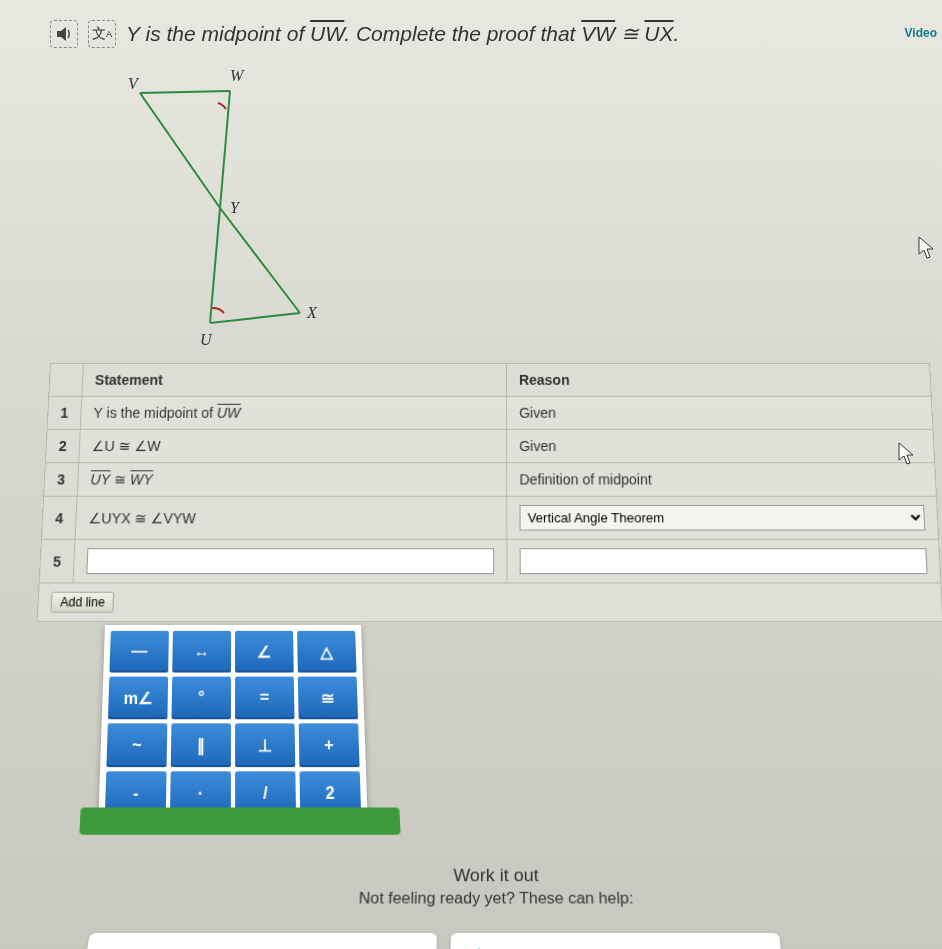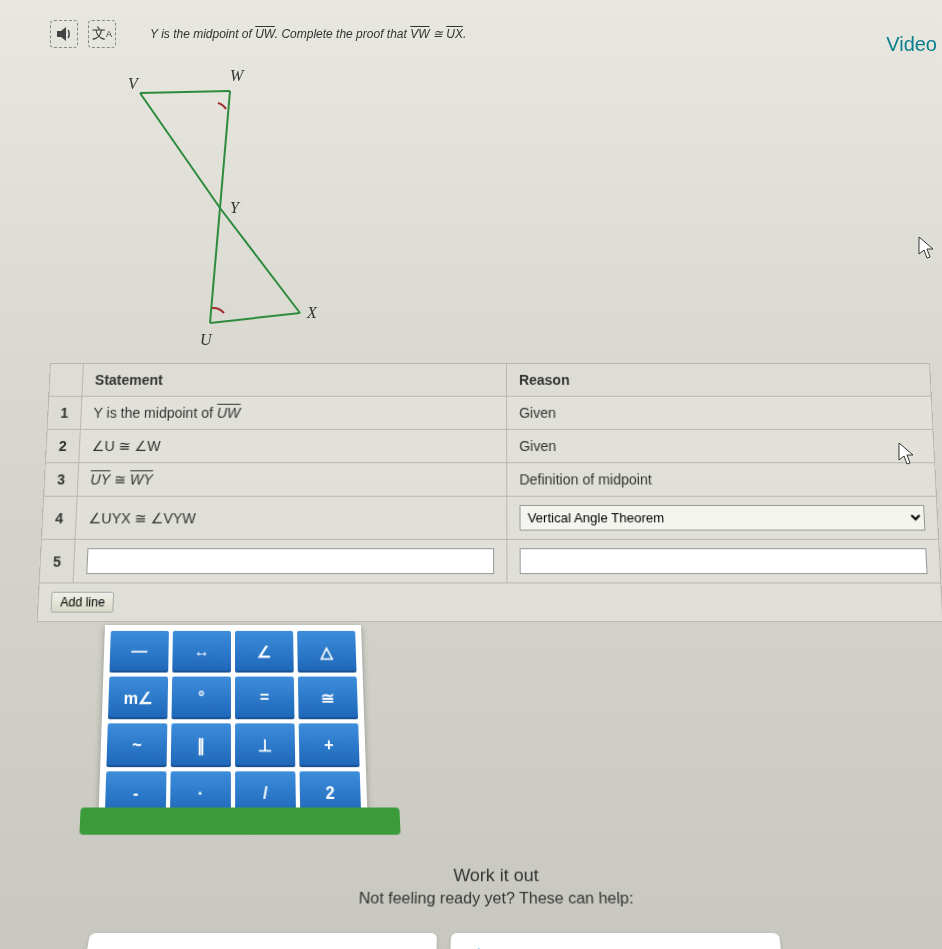--- a/index.html
+++ b/index.html
@@ -11,23 +11,23 @@
     padding: 20px 0 0 50px;
     position: relative;
     overflow: hidden;
     color: #333;
   }
   .top-row { display: flex; align-items: center; gap: 10px; margin-bottom: 15px; }
   .audio-icon, .translate-icon {
     width: 28px; height: 28px; display: flex; align-items: center; justify-content: center;
     border: 1px dashed #888; border-radius: 4px; font-size: 14px; cursor: pointer;
   }
-  .question { font-size: 12px; font-style: italic; margin-left: 24px; }
+  .question { font-size: 21px; font-style: italic; }
   .overline { text-decoration: overline; font-style: italic; }
-  .video-link { position: absolute; right: 5px; top: 33px; color: #0a7e8c; font-size: 20px; cursor: pointer; }
+  .video-link { position: absolute; right: 5px; top: 26px; color: #0a7e8c; font-size: 12px; cursor: pointer; font-weight: bold; }
   
   .diagram { width: 260px; height: 290px; position: relative; margin: 5px 0 10px 50px; }
   .diagram svg { width: 100%; height: 100%; }
   .pt-label { font-family: Verdana; font-style: italic; font-size: 16px; fill: #333; }
   
   .proof-table {
     width: 880px; border-collapse: collapse; margin-top: 5px;
     transform: perspective(1200px) rotateX(8deg);
     transform-origin: top center;
   }

